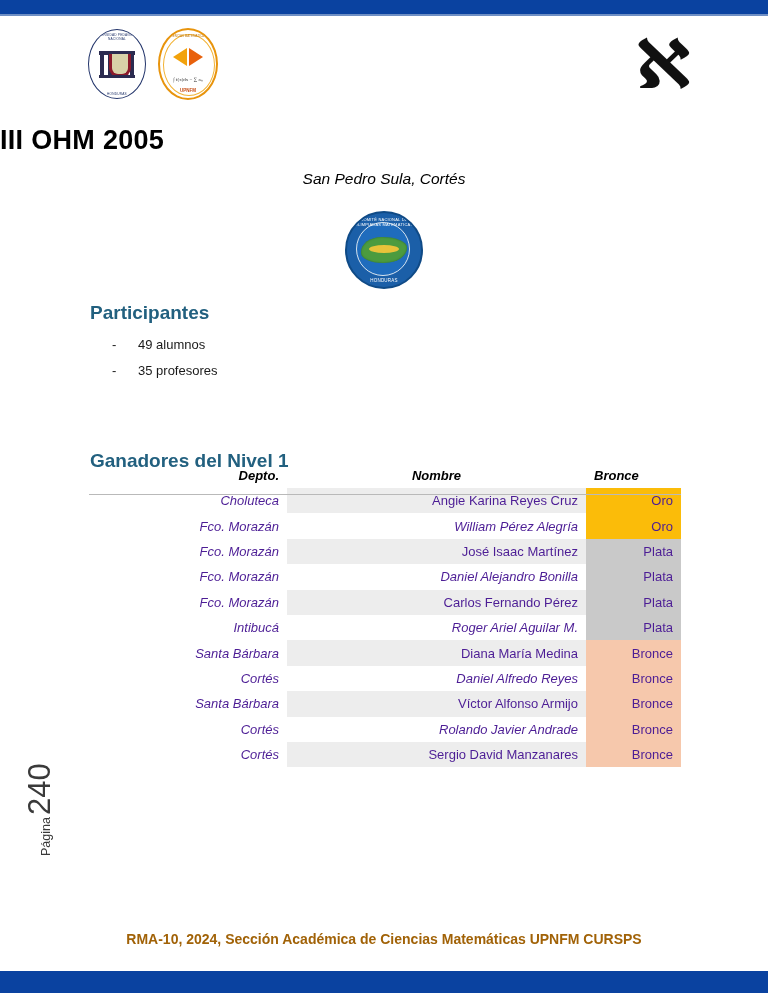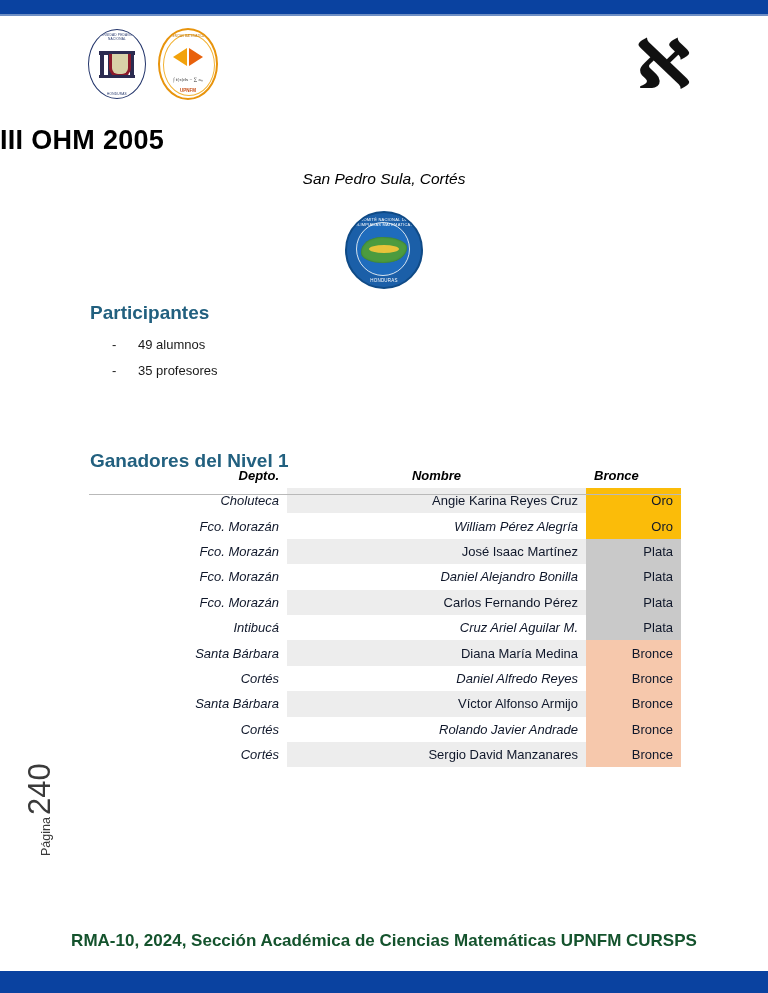--- a/index.html
+++ b/index.html
@@ -304,21 +304,21 @@
     padding: 0 8px 5px 8px;
     background: #ffffff;
     border: none;
   }
   th.h-depto  { text-align: right; }
   th.h-nombre { text-align: center; padding-left: 10px; }
   th.h-premio { text-align: left; padding-left: 9px; }
 
   table.results td {
     font-size: 13px;
-    color: #0f172a;
+    color: #4c1d95;
     height: 25.4px;
     padding: 0 8px;
     border: none;
     vertical-align: middle;
     text-align: right;
   }
   td.c-depto {
     text-align: right;
     font-style: italic;
     border-right: 1px solid #b9b9b9;
@@ -361,23 +361,23 @@
   }
   .page-num-label { font-size: 12.5px; }
   .page-num-value { font-size: 31px; }
 
   
   .footer {
     position: absolute;
     left: 0; top: 931px;
     width: 768px;
     text-align: center;
-    font-size: 17px;
+    font-size: 14px;
     font-weight: bold;
-    color: #14532d;
+    color: #a16207;
   }
 </style>
 </head>
 <body>
 
 <div class="bar-top"></div>
 <div class="bar-top-thin"></div>
 
 <div class="header">
 
@@ -474,21 +474,21 @@
           <td class="c-nombre">Daniel Alejandro Bonilla</td>
           <td class="c-premio premio-plata">Plata</td>
         </tr>
         <tr class="stripe">
           <td class="c-depto">Fco. Morazán</td>
           <td class="c-nombre">Carlos Fernando Pérez</td>
           <td class="c-premio premio-plata">Plata</td>
         </tr>
         <tr class="plain">
           <td class="c-depto">Intibucá</td>
-          <td class="c-nombre">Cruz Ariel Aguilar M.</td>
+          <td class="c-nombre">Roger Ariel Aguilar M.</td>
           <td class="c-premio premio-plata">Plata</td>
         </tr>
         <tr class="stripe">
           <td class="c-depto">Santa Bárbara</td>
           <td class="c-nombre">Diana María Medina</td>
           <td class="c-premio premio-bronce">Bronce</td>
         </tr>
         <tr class="plain">
           <td class="c-depto">Cortés</td>
           <td class="c-nombre">Daniel Alfredo Reyes</td>

